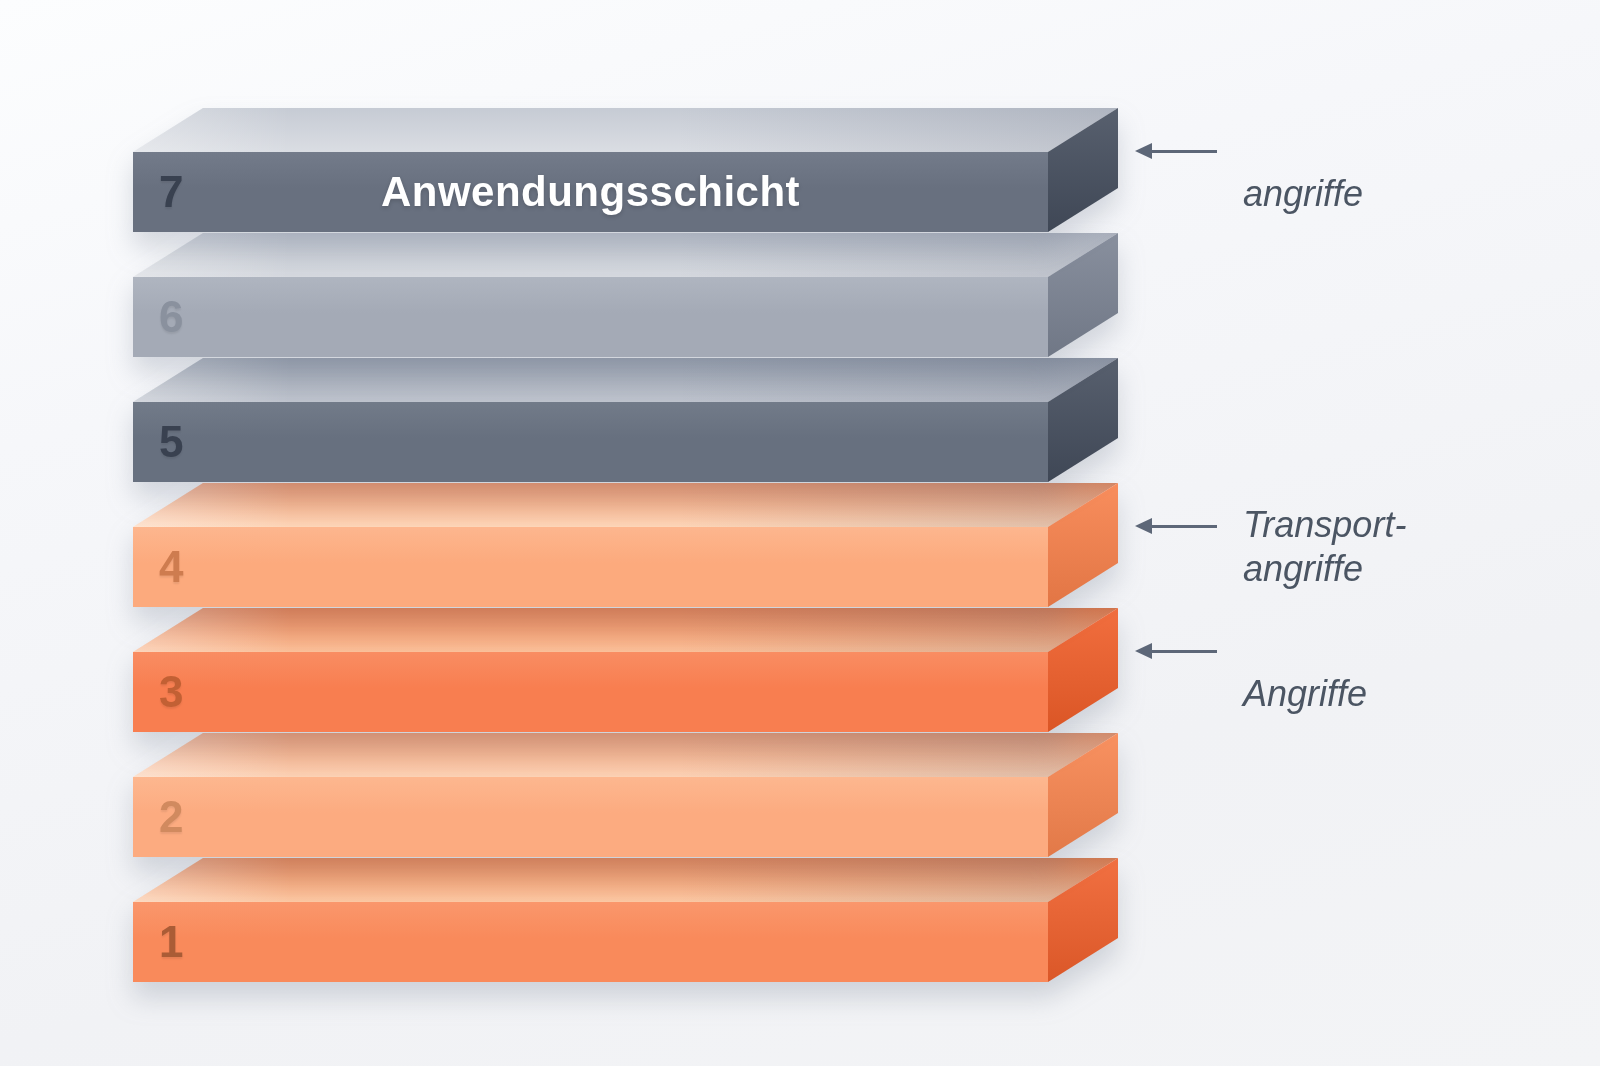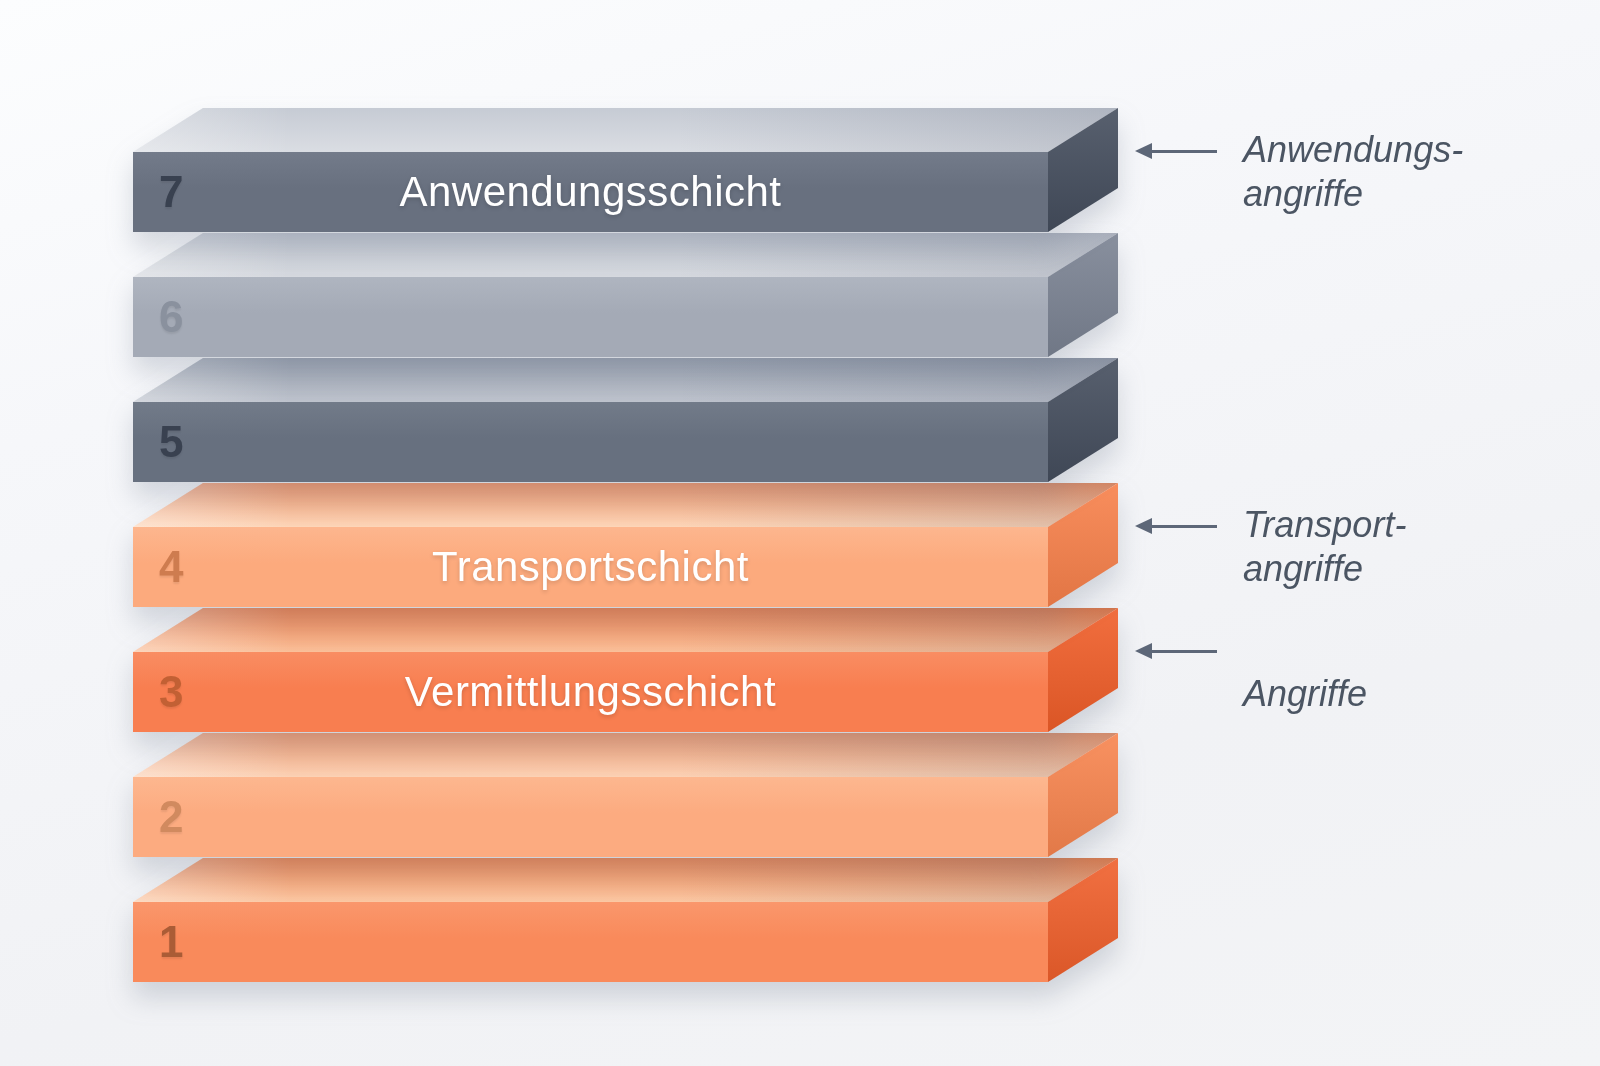--- a/index.html
+++ b/index.html
@@ -37,21 +37,21 @@
   .face.front{
     left:0;top:44px;width:915px;height:80px;
     display:flex;align-items:center;justify-content:center;
   }
   .num{
     position:absolute;left:26px;top:50%;transform:translateY(-50%);
     font-size:44px;font-weight:bold;line-height:1;
     text-shadow:0 2px 2px rgba(0,0,0,0.08);
   }
   .label{
-    font-size:42px;font-weight:normal;color:#ffffff;letter-spacing:0.5px;
+    font-size:42px;font-weight:bold;color:#ffffff;letter-spacing:0.5px;
     text-shadow:0 2px 4px rgba(0,0,0,0.16);white-space:nowrap;
   }
   
   .arrow{
     position:absolute;left:1135px;width:82px;height:16px;
     display:flex;align-items:center;
   }
   .arrow::before{
     content:'';width:0;height:0;
     border-top:8px solid transparent;border-bottom:8px solid transparent;
@@ -80,29 +80,27 @@
         <div class="face side" style="background:#F8854F"></div>
         <div class="face front" style="background:linear-gradient(to bottom,#FDB78F,#FCAB80 45%)">
           <span class="num" style="color:#D18A5F">2</span>
         </div>
       </div>
       <div class="block" style="top: 608px;">
         <div class="face top" style="background:linear-gradient(to bottom,#EE7F4C,#FAC09A)"></div>
         <div class="face side" style="background:#F05E29"></div>
         <div class="face front" style="background:linear-gradient(to bottom,#F98D62,#F87E50 45%)">
           <span class="num" style="color:#C26034">3</span>
-          <span class="label">Vermittlungsschicht</span>
         </div>
       </div>
       <div class="block" style="top: 483px;">
         <div class="face top" style="background:linear-gradient(to bottom,#F09468,#FDD6B9)"></div>
         <div class="face side" style="background:#F8814B"></div>
         <div class="face front" style="background:linear-gradient(to bottom,#FDB68E,#FCAA7D 45%)">
           <span class="num" style="color:#CE7C4F">4</span>
-          <span class="label">Transportschicht</span>
         </div>
       </div>
       <div class="block" style="top: 358px;">
         <div class="face top" style="background:linear-gradient(to bottom,#99A1AF,#BEC3CD)"></div>
         <div class="face side" style="background:#454E5E"></div>
         <div class="face front" style="background:linear-gradient(to bottom,#727B89,#67707F 45%)">
           <span class="num" style="color:#394150">5</span>
         </div>
       </div>
       <div class="block" style="top: 233px;">
@@ -117,21 +115,21 @@
         <div class="face side" style="background:#454E5E"></div>
         <div class="face front" style="background:linear-gradient(to bottom,#737B8A,#68707F 45%)">
           <span class="num" style="color:#394150">7</span>
           <span class="label">Anwendungsschicht</span>
         </div>
       </div>
     </div>
   <div id="annotations">
       <div>
         <div class="arrow" style="top:143px"></div>
-        <div class="ann-text" style="top:128px"><span>Anwendungs-</span><br><span>angriffe</span></div>
+        <div class="ann-text" style="top:128px"><br><span>angriffe</span></div>
       </div>
       <div>
         <div class="arrow" style="top:518px"></div>
         <div class="ann-text" style="top:503px"><span>Transport-</span><br><span>angriffe</span></div>
       </div>
       <div>
         <div class="arrow" style="top:643px"></div>
         <div class="ann-text" style="top:628px"><br><span>Angriffe</span></div>
       </div>
     </div>

